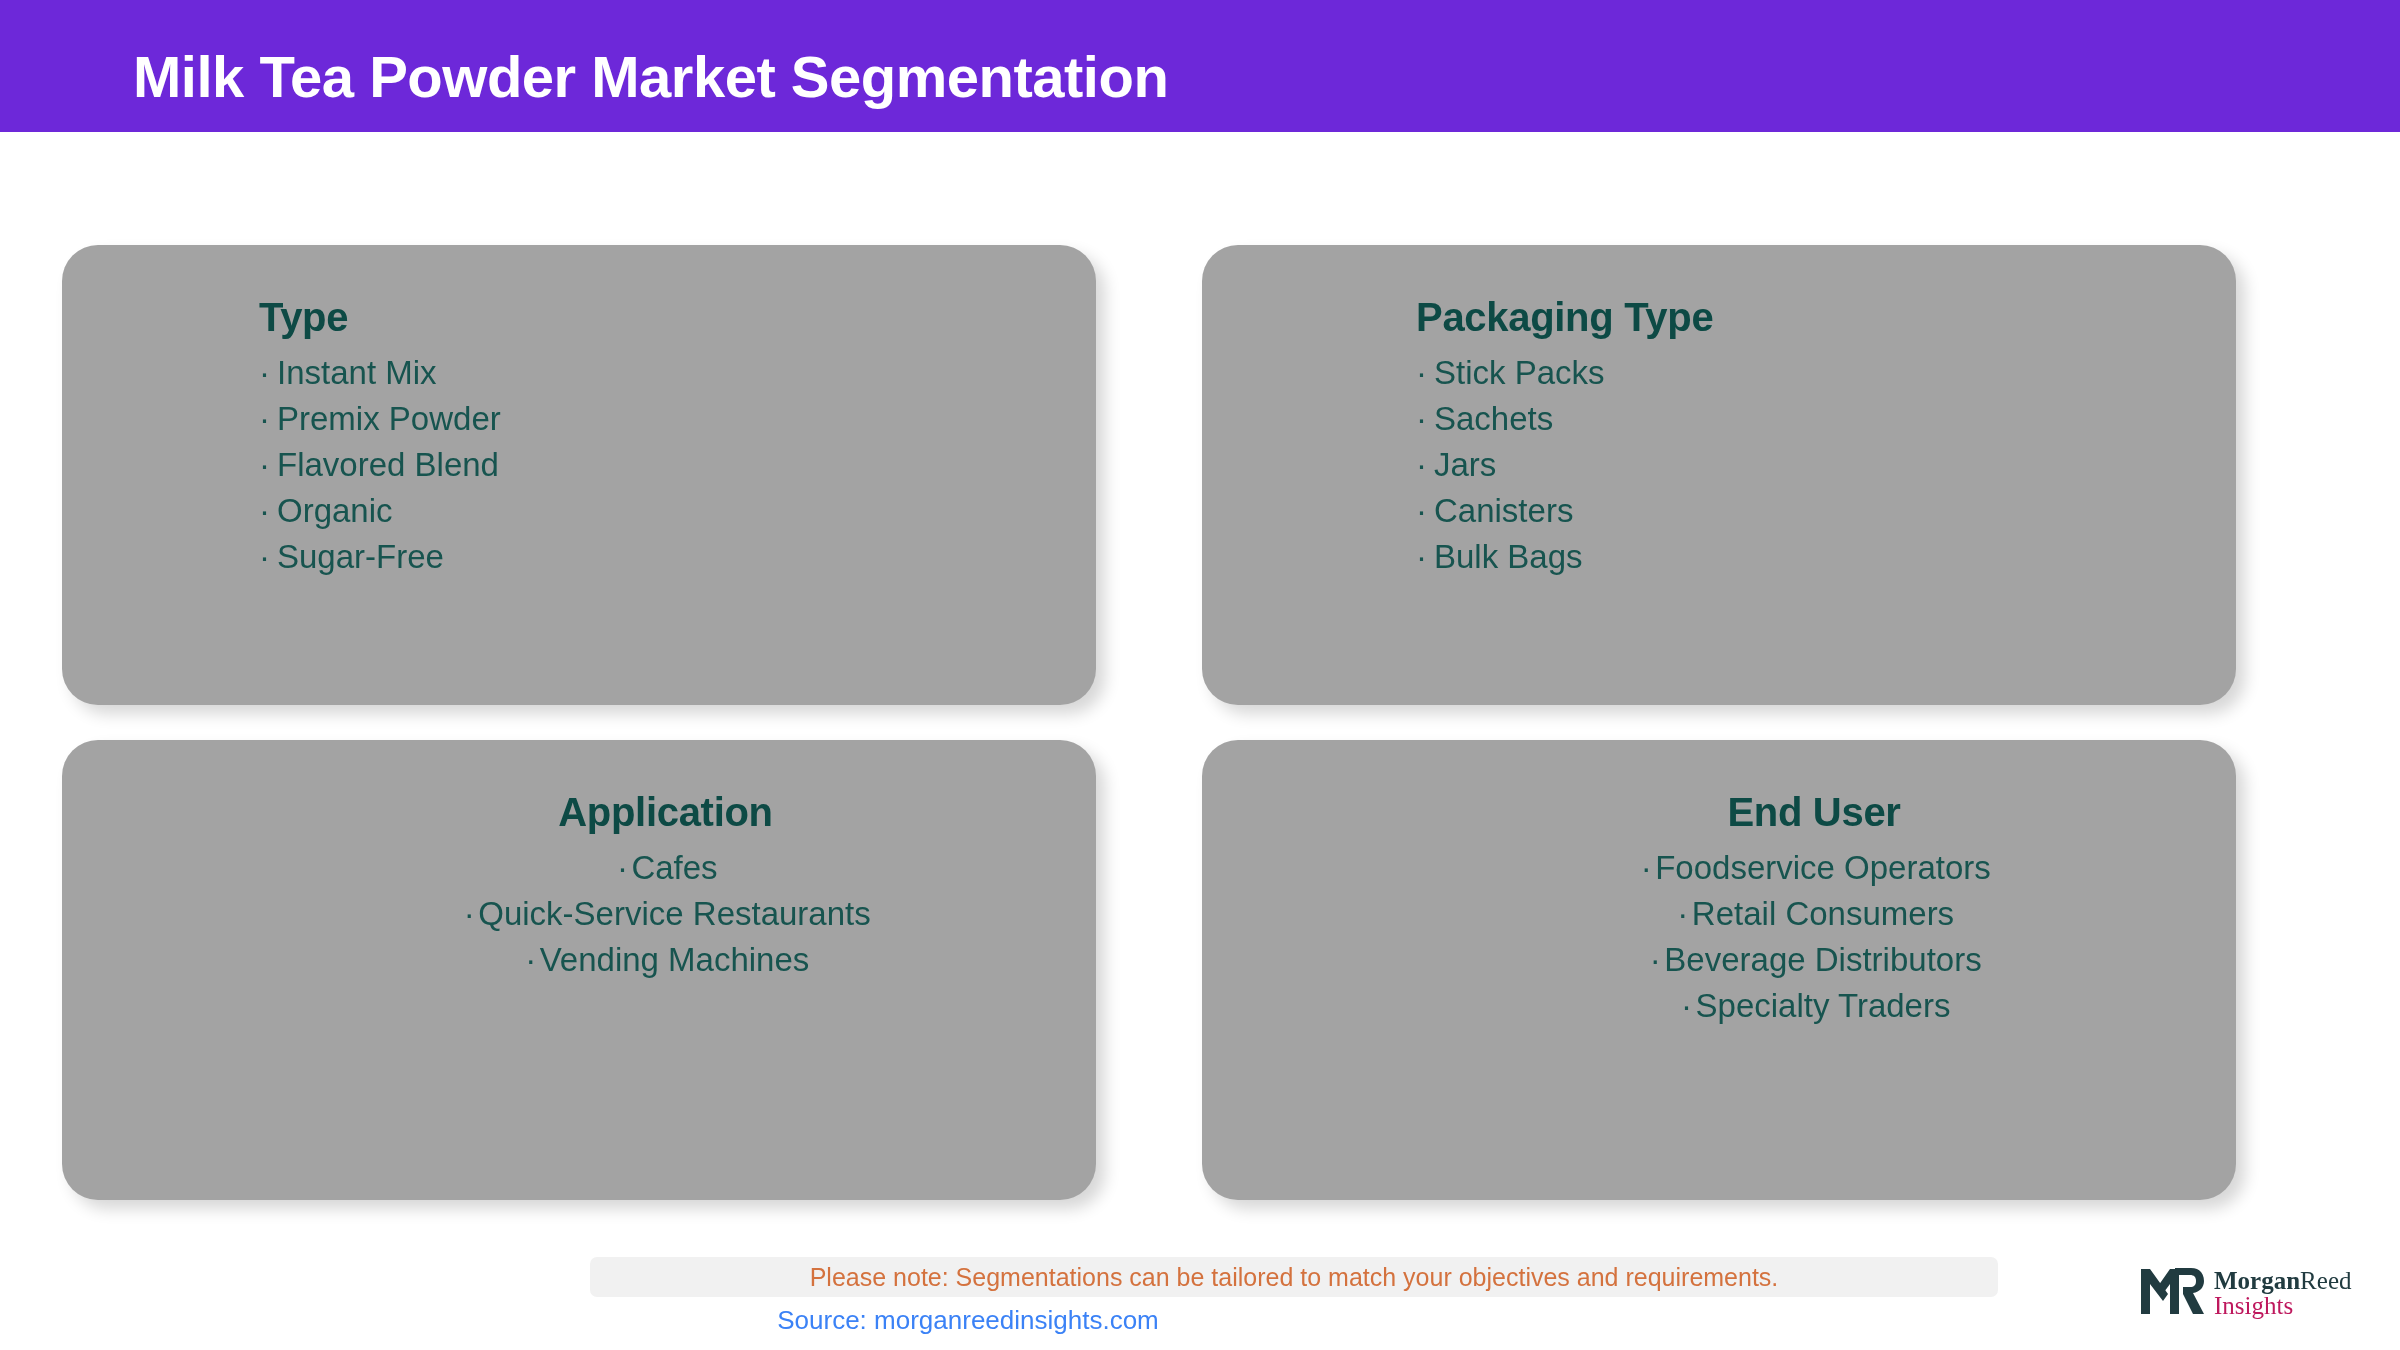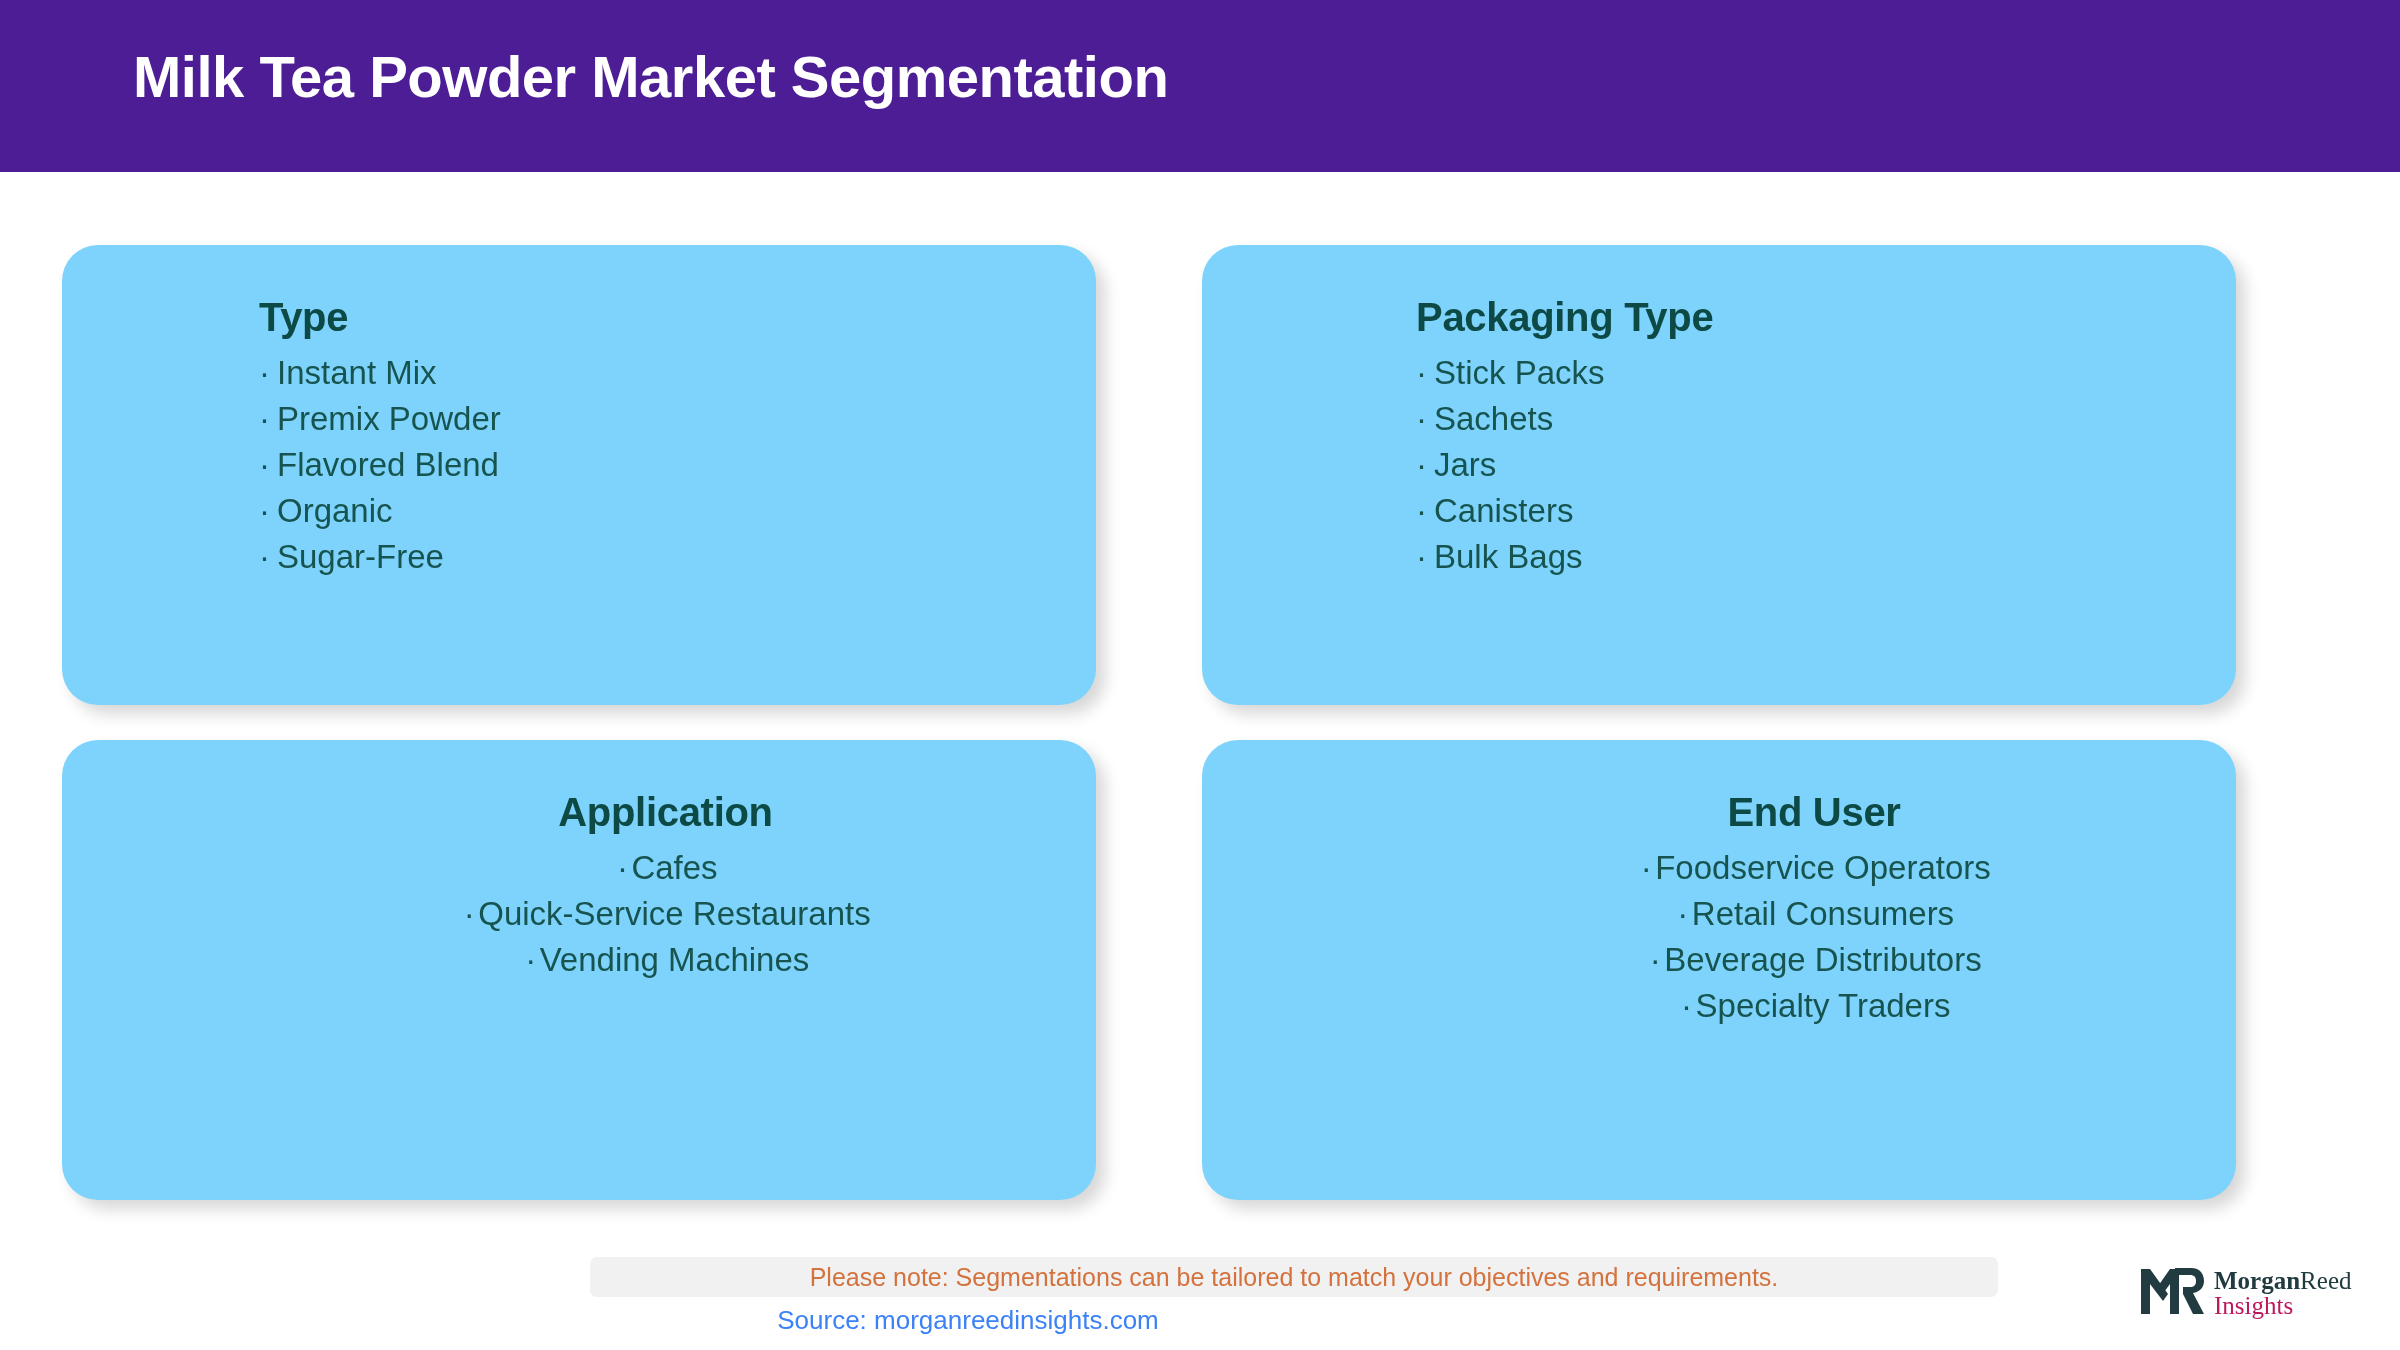--- a/index.html
+++ b/index.html
@@ -15,22 +15,22 @@
     font-family: "Liberation Sans", sans-serif;
     position: relative;
   }
 
   
   #header-bar {
     position: absolute;
     left: 0;
     top: 0;
     width: 2400px;
-    height: 172px;
-    background: #4c1d95;
+    height: 132px;
+    background: #6d28d9;
   }
 
   #page-title {
     position: absolute;
     left: 133px;
     top: 43px;
     font-size: 58px;
     font-weight: bold;
     color: #ffffff;
     letter-spacing: -0.5px;
@@ -45,21 +45,21 @@
     width: 2174px;
     height: 955px;
     display: grid;
     grid-template-columns: 1034px 1034px;
     grid-template-rows: 460px 460px;
     column-gap: 106px;
     row-gap: 35px;
   }
 
   .seg-card {
-    background: #7dd3fc;
+    background: #a3a3a3;
     border-radius: 36px;
     box-shadow: 9px 9px 16px rgba(0, 0, 0, 0.16);
     position: relative;
     overflow: hidden;
   }
 
   .card-inner {
     position: absolute;
     left: 197px;
     top: 50px;

